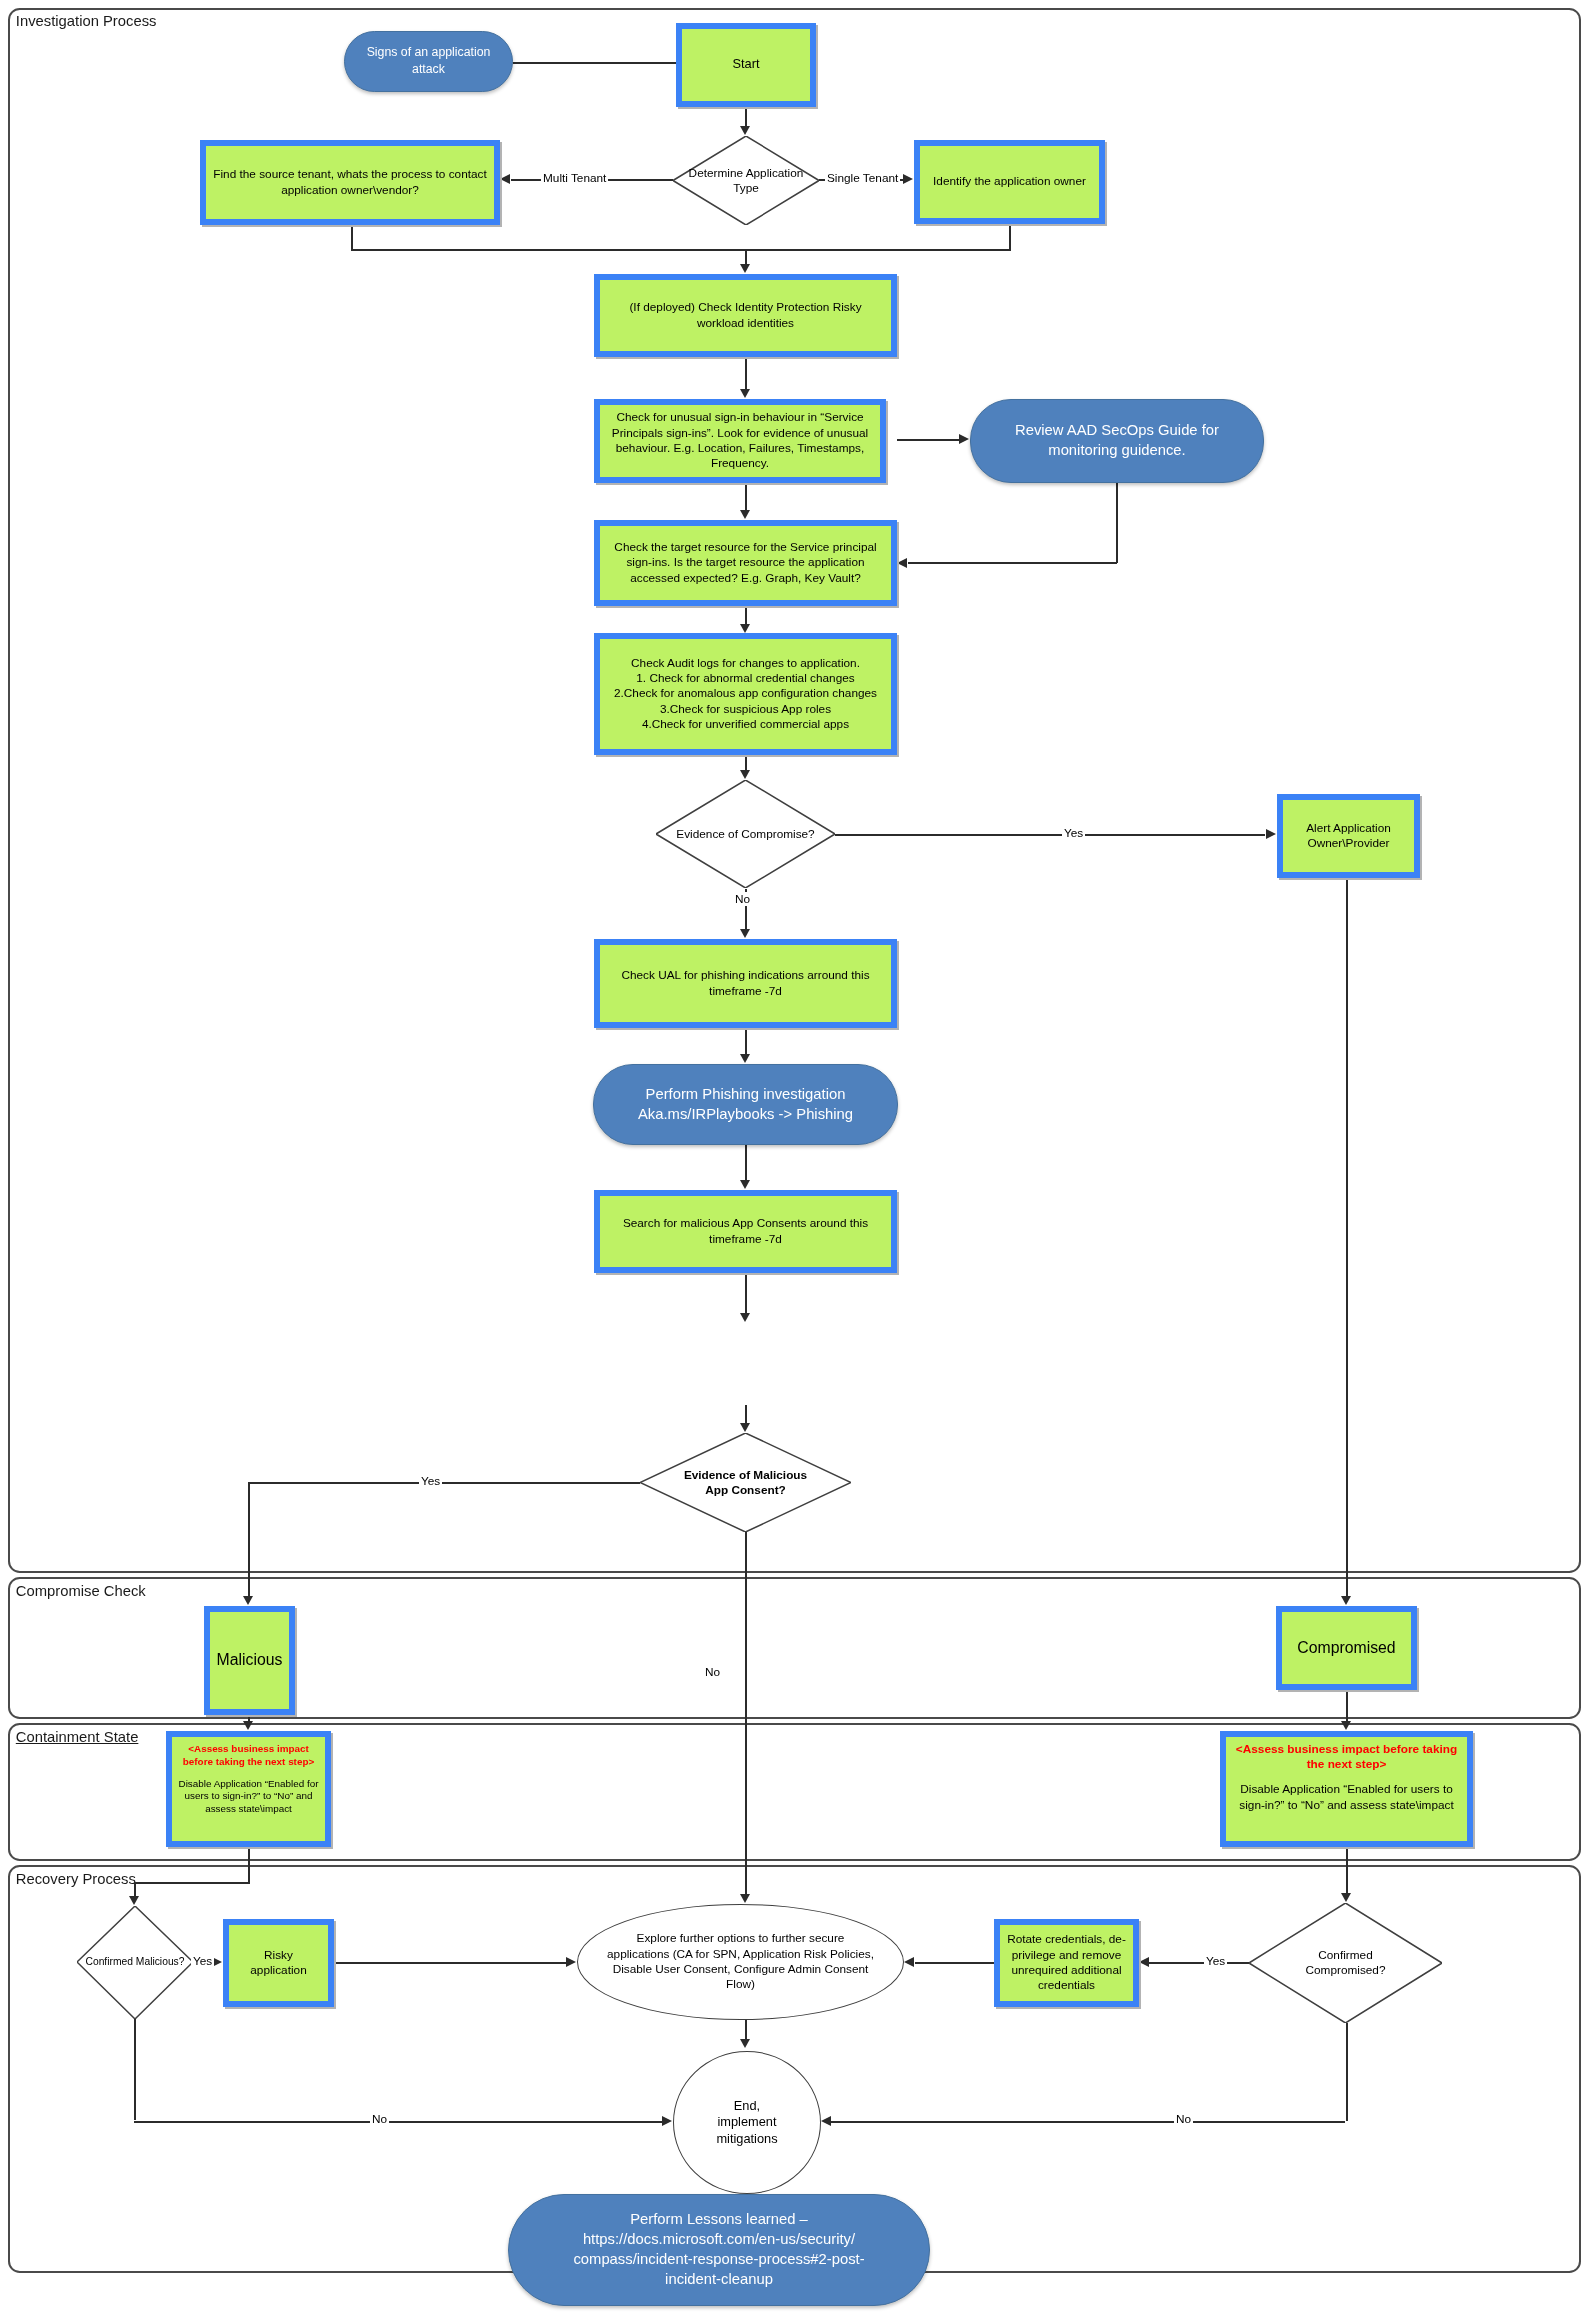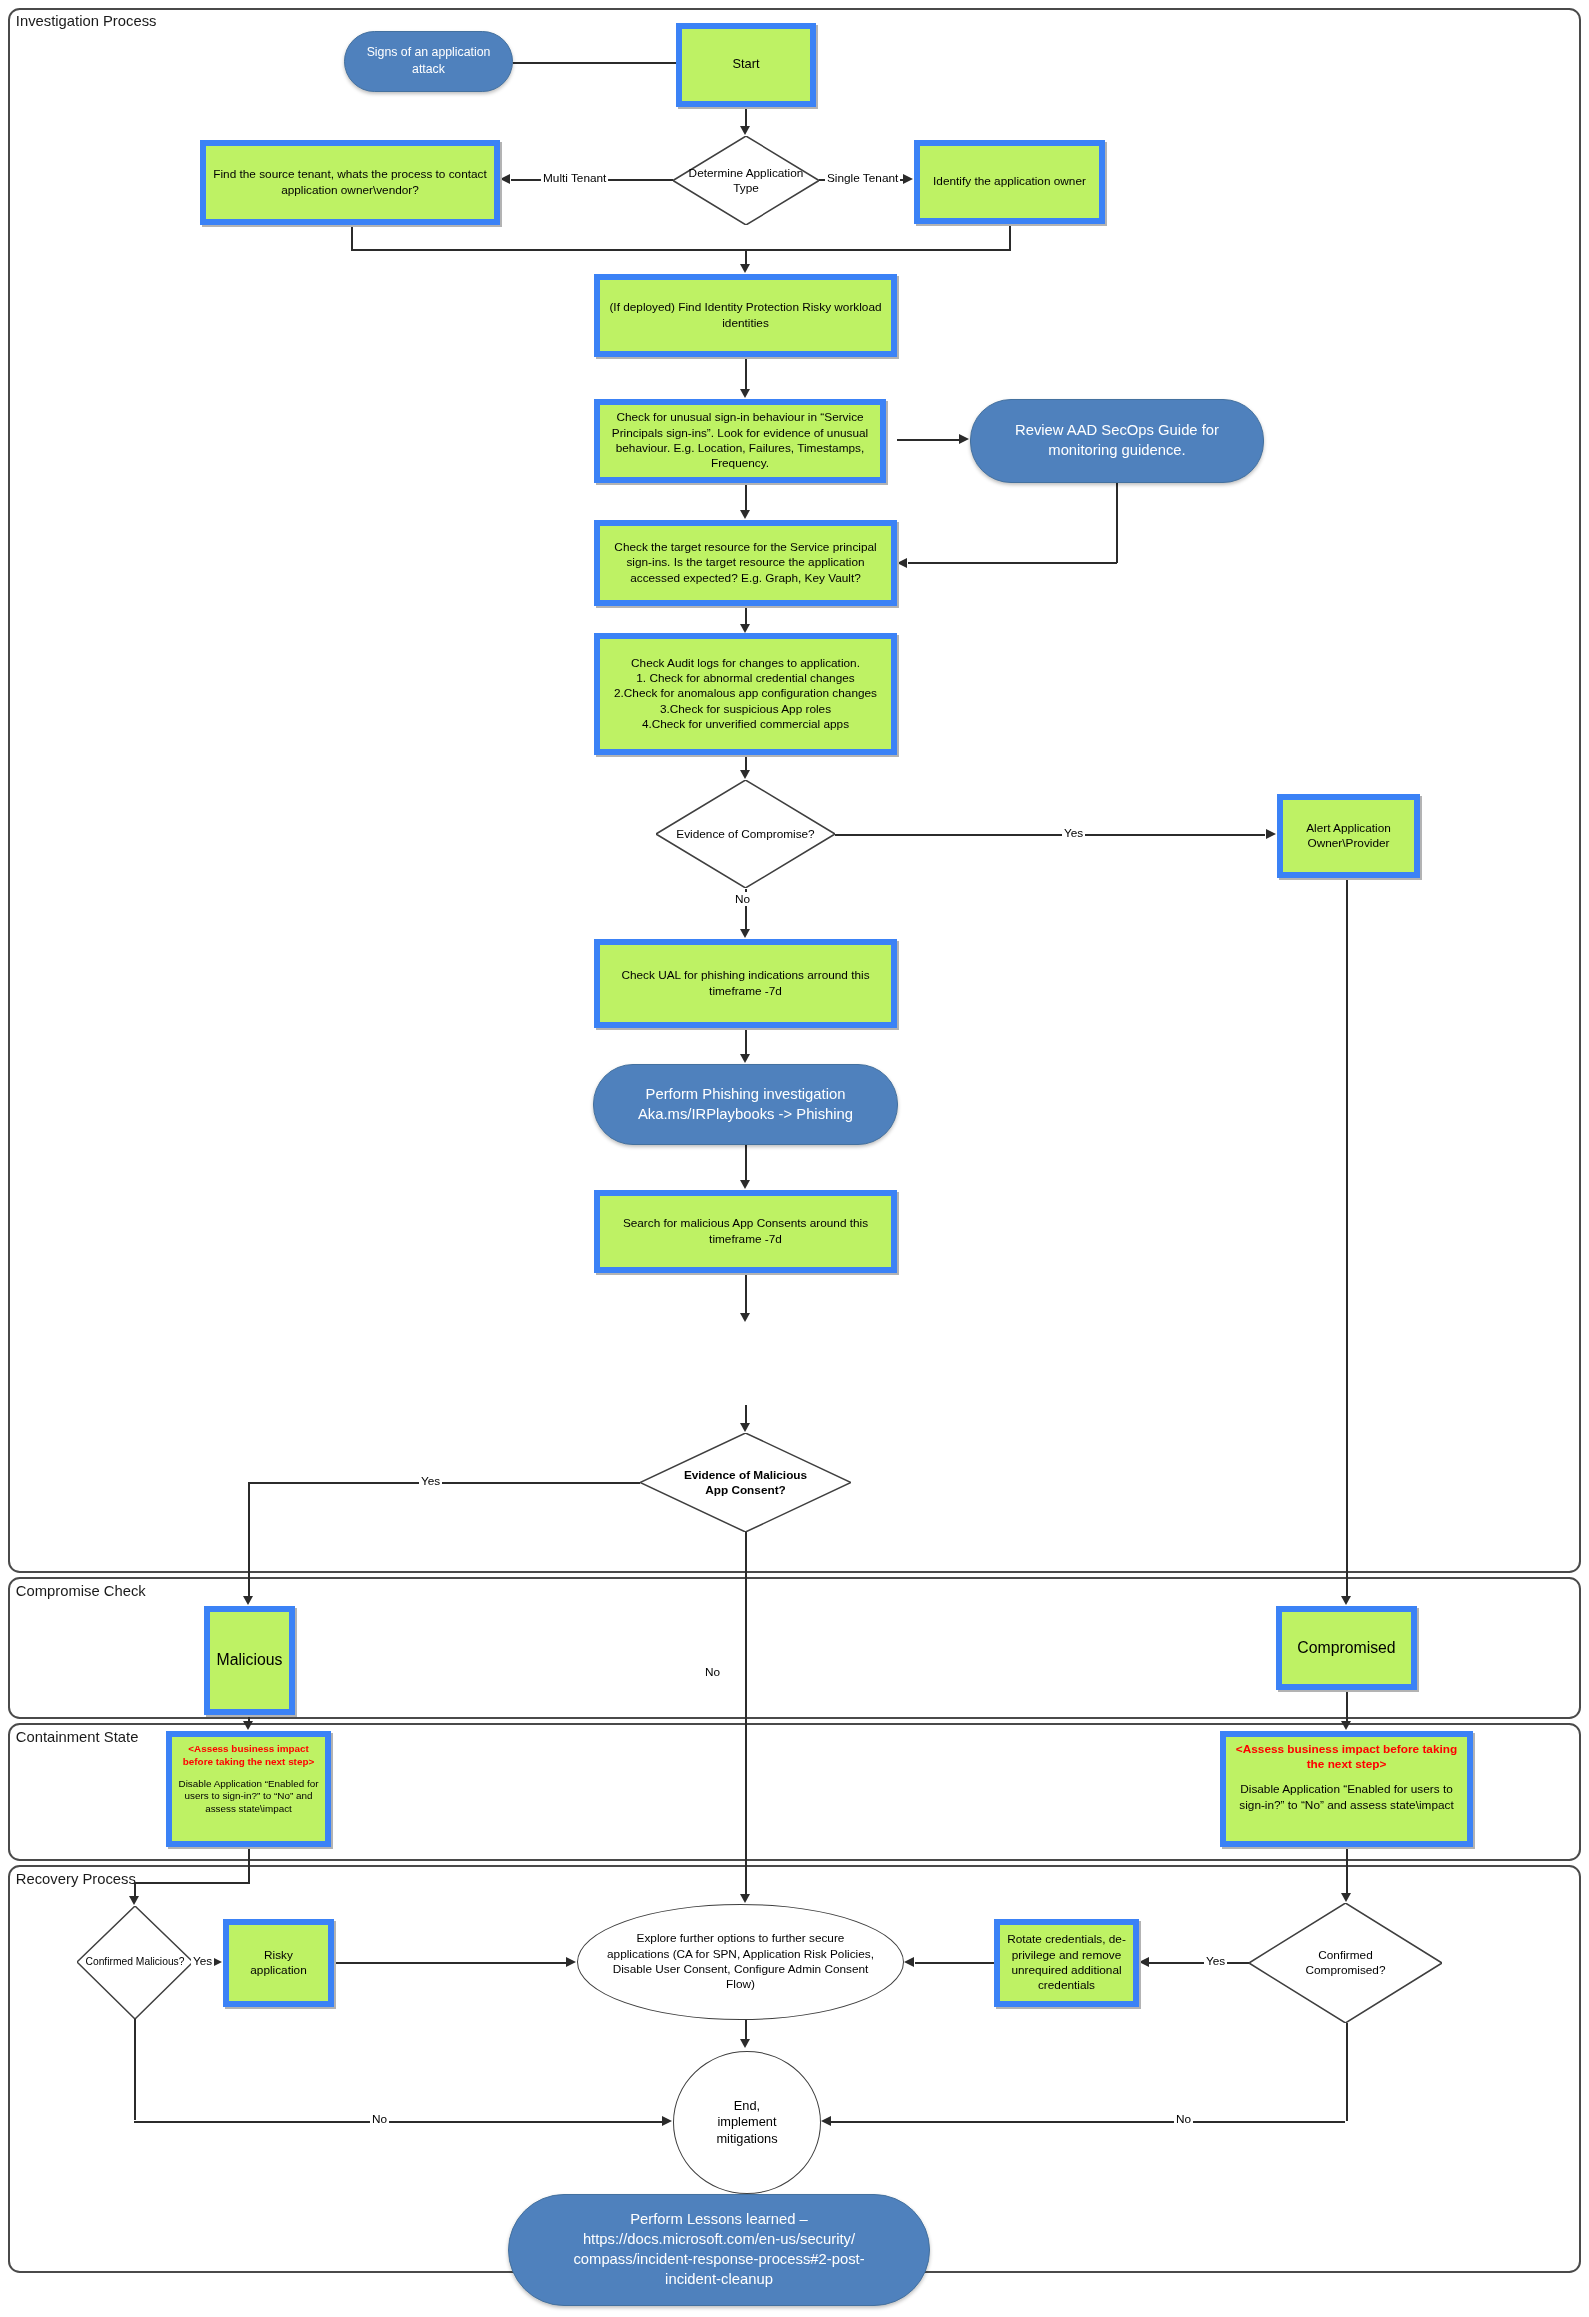--- a/index.html
+++ b/index.html
@@ -35,21 +35,21 @@
 <body>
 
 <div id="canvas">
 
   <div class="section" style="left:7.9px;top:7.9px;width:1569px;height:1561px;"></div>
   <div class="section" style="left:7.9px;top:1577px;width:1569px;height:138px;"></div>
   <div class="section" style="left:7.9px;top:1723px;width:1569px;height:134px;"></div>
   <div class="section" style="left:7.9px;top:1865px;width:1569px;height:404px;"></div>
   <div class="seclabel" style="left:15.8px;top:12.8px;">Investigation Process</div>
   <div class="seclabel" style="left:15.8px;top:1583px;">Compromise Check</div>
-  <div class="seclabel" style="left:15.8px;top:1729px;">Containment State</div>
+  <div class="seclabel" style="left:15.8px;top:1729px;text-decoration:underline;">Containment State</div>
   <div class="seclabel" style="left:15.8px;top:1871px;">Recovery Process</div>
 
   <div class="h" style="left:513px;top:62px;width:163px;"></div>
   <div class="v" style="left:745px;top:106px;height:19.7px;"></div>
   <div class="aD" style="left:740px;top:126px;"></div>
   <div class="h" style="left:511px;top:179px;width:162px;"></div>
   <div class="aL" style="left:500px;top:174px;"></div>
   <div class="h" style="left:819px;top:179px;width:85px;"></div>
   <div class="aR" style="left:903px;top:174px;"></div>
   <div class="v" style="left:351px;top:225px;height:25.6px;"></div>
@@ -132,21 +132,21 @@
 
   <div class="dmd" style="left:673px;top:136px;width:146px;height:89px;">
     <svg viewBox="0 0 148 90" preserveAspectRatio="none">
         <polygon points="74,0 148,45 74,90 0,45" fill="#fff" stroke="#3f3f3f" stroke-width="1.5" vector-effect="non-scaling-stroke"></polygon>
       </svg>
     <div class="dtext">Determine Application Type</div>
   </div>
 
   <div class="box" style="left:200px;top:140px;width:300px;height:85px;">Find the source tenant, whats the process to contact application owner\vendor?</div>
   <div class="box" style="left:914px;top:140px;width:191px;height:84px;">Identify the application owner</div>
-  <div class="box" style="left:594px;top:274px;width:303px;height:83px;">(If deployed) Find Identity Protection Risky workload identities</div>
+  <div class="box" style="left:594px;top:274px;width:303px;height:83px;">(If deployed) Check Identity Protection Risky workload identities</div>
   <div class="box" style="left:594px;top:399px;width:292px;height:84px;">Check for unusual sign-in behaviour in “Service Principals sign-ins”. Look for evidence of unusual behaviour. E.g. Location, Failures, Timestamps, Frequency.</div>
   <div class="blue" style="left:970px;top:399px;width:294px;height:84px;border-radius:41px;">Review AAD SecOps Guide for monitoring guidence.</div>
   <div class="box" style="left:594px;top:520px;width:303px;height:86px;">Check the target resource for the Service principal sign-ins. Is the target resource the application accessed expected? E.g. Graph, Key Vault?</div>
   <div class="box" style="left:594px;top:633px;width:303px;height:122px;">Check Audit logs for changes to application.
 1. Check for abnormal credential changes
 2.Check for anomalous app configuration changes
 3.Check for suspicious App roles
 4.Check for unverified commercial apps</div>
 
   <div class="dmd" style="left:656px;top:780px;width:179px;height:108px;">

